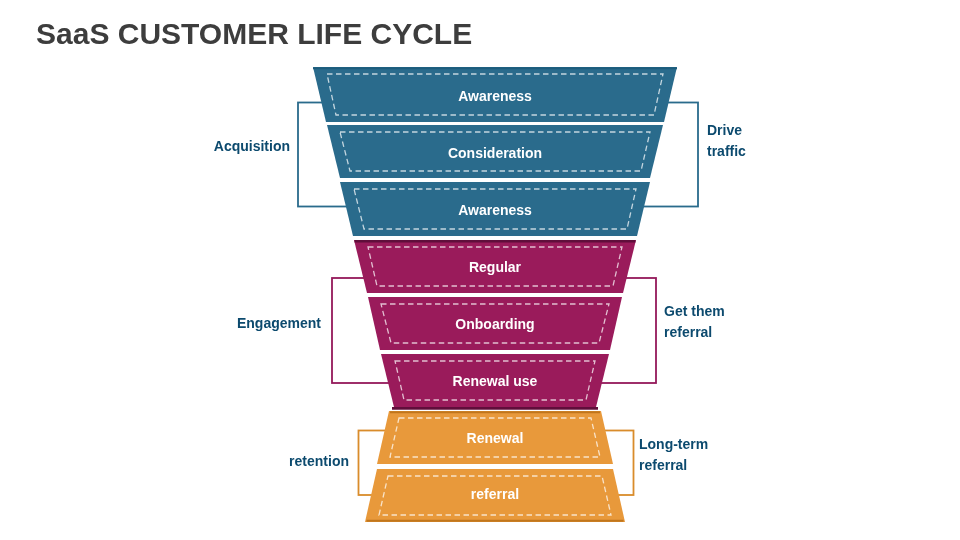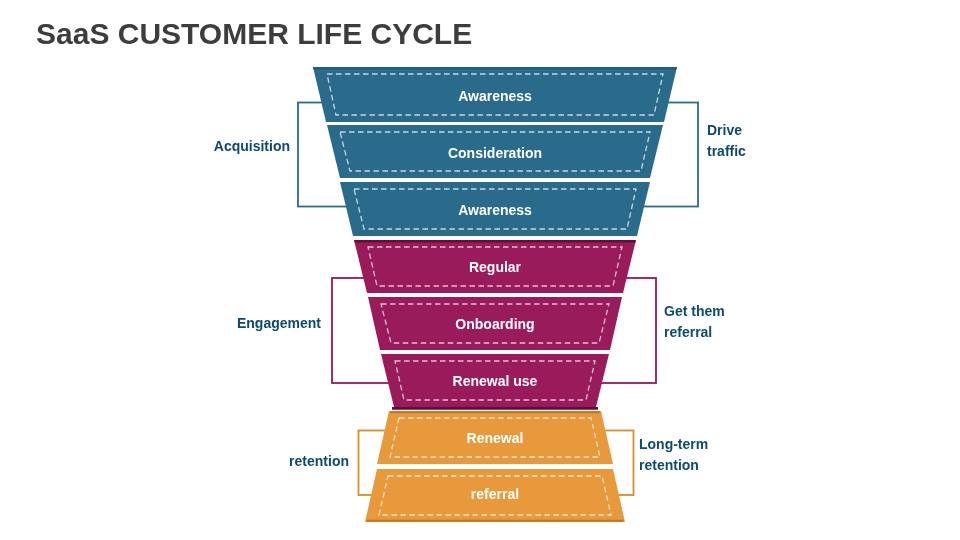--- a/index.html
+++ b/index.html
@@ -93,15 +93,15 @@
   <div class="stage-label" style="top:371px">Renewal use</div>
   <div class="stage-label" style="top:428px">Renewal</div>
   <div class="stage-label" style="top:484px">referral</div>
 
   <div class="side-label left" style="left:170px; top:136px; width:120px">Acquisition</div>
   <div class="side-label left" style="left:240px; top:451px; width:109px">retention</div>
   <div class="side-label left" style="left:200px; top:313px; width:121px">Engagement</div>
 
   <div class="side-label right" style="left:707px; top:120px; width:62px">Drive traffic</div>
   <div class="side-label right" style="left:664px; top:301px; width:80px">Get them referral</div>
-  <div class="side-label right" style="left:639px; top:434px; width:90px">Long-term retention</div>
+  <div class="side-label right" style="left:639px; top:434px; width:90px">Long-term referral</div>
 
 </div>
 
 </body></html>

